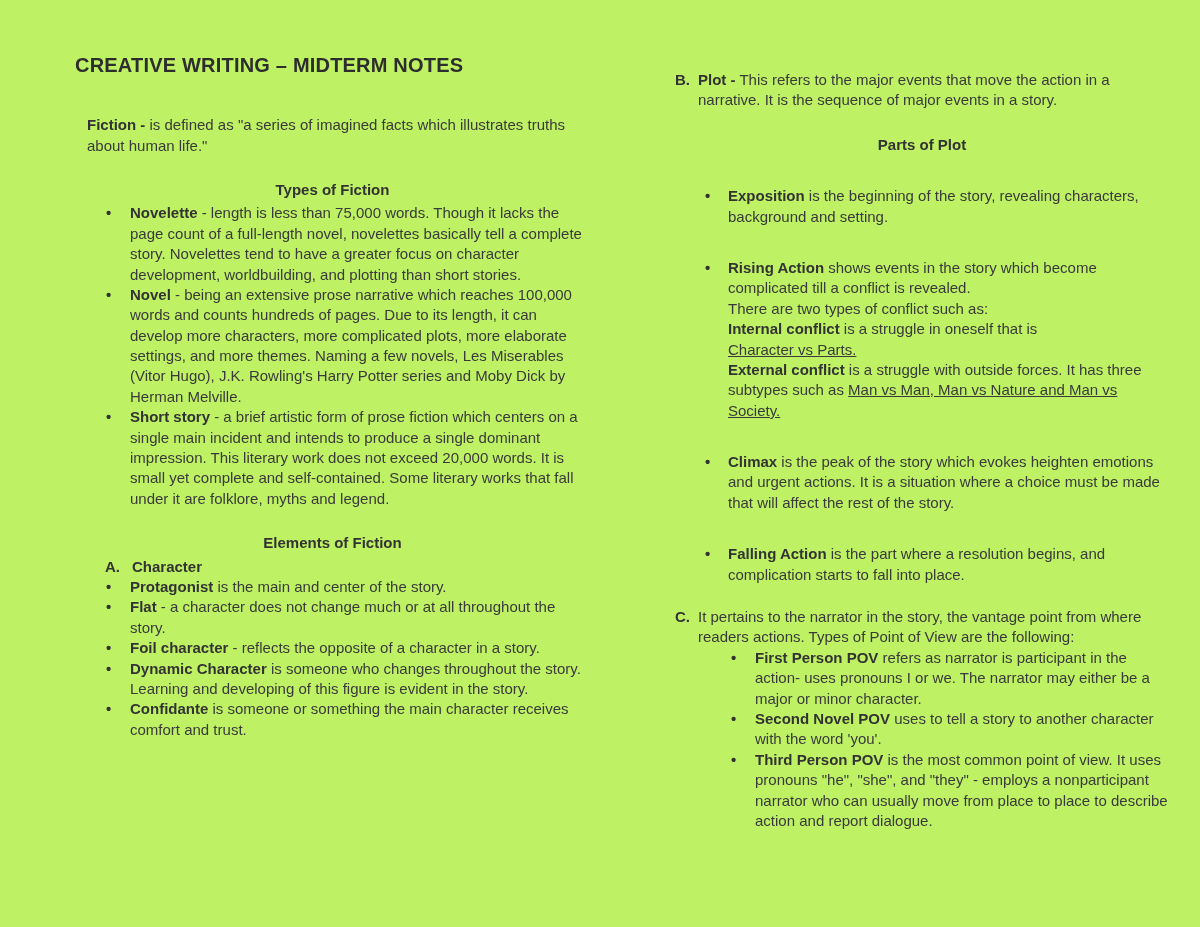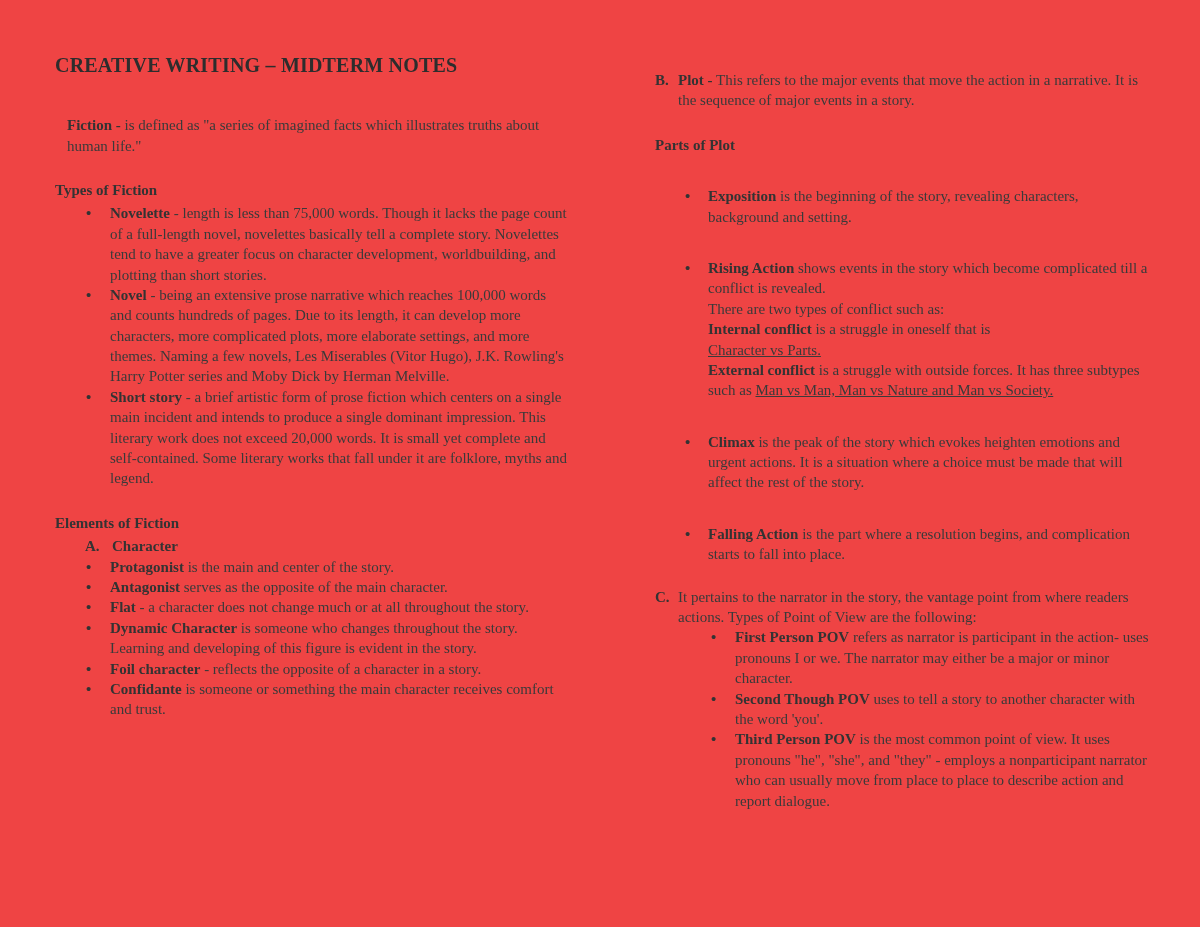--- a/index.html
+++ b/index.html
@@ -1,47 +1,49 @@
 <!DOCTYPE html>
 <html><head>
 <meta charset="utf-8">
 <style>
   html, body { margin: 0; padding: 0; background: #ffffff; }
   .page {
     position: relative;
     width: 1200px;
     height: 927px;
-    background: #ef4444;
-    font-family: Liberation Serif, serif;
+    background: #bef264;
+    font-family: Liberation Sans, sans-serif;
     font-size: 15px;
     line-height: 1.36;
     color: #3a3a3a;
     overflow: hidden;
     box-sizing: border-box;
     display: flex;
+    padding-left: 20px;
   }
   .col { box-sizing: border-box; }
   .col-left  { width: 515px; margin-left: 55px; padding-top: 52px; }
   .col-right { width: 494px; margin-left: 85px; padding-top: 70px; }
 
   .doc-title {
     font-size: 20px;
     font-weight: bold;
     color: #2d2d2d;
     margin: 0 0 36px 0;
     letter-spacing: 0.2px;
   }
   .para { margin: 12px; }
   .b { font-weight: bold; color: #333333; }
   .u { text-decoration: underline; }
 
   .sec-heading {
     font-weight: bold;
     color: #333333;
     margin: 24px 0 3px 0;
+    text-align: center;
   }
   .sec-heading.first-gap { }
 
   ul.doc-list { list-style: none; margin: 0; padding: 0; }
   ul.doc-list > li { position: relative; margin: 0; }
 
   
   .col-left ul.doc-list > li { padding-left: 55px; }
   .col-left ul.doc-list > li::before {
     content: "\2022";
@@ -95,24 +97,23 @@
 
     <div class="sec-heading first-gap">Elements of Fiction</div>
 
     <div class="sub-line">
       <span class="b sub-label">A.</span>
         <span class="b">Character</span>
     </div>
 
     <ul class="doc-list">
       <li><span class="b">Protagonist</span><span> is the main and center of the story.</span></li>
-      <li><span class="b">Antagonist</span><span> serves as the opposite of the main character.</span></li>
       <li><span class="b">Flat</span><span> - a character does not change much or at all throughout the story.</span></li>
+      <li><span class="b">Foil character</span><span> - reflects the opposite of a character in a story.</span></li>
       <li><span class="b">Dynamic Character</span><span> is someone who changes throughout the story. Learning and developing of this figure is evident in the story.</span></li>
-      <li><span class="b">Foil character</span><span> - reflects the opposite of a character in a story.</span></li>
       <li><span class="b">Confidante</span><span> is someone or something the main character receives comfort and trust.</span></li>
     </ul>
 
   </div>
 
   <div class="col col-right">
 
     <div class="lettered">
       <span class="b letter">B.</span>
       <div class="lbody"><span class="b">Plot -</span><span> This refers to the major events that move the action in a narrative. It is the sequence of major events in a story.</span></div>
@@ -132,21 +133,21 @@
       <li><span class="b">Climax</span><span> is the peak of the story which evokes heighten emotions and urgent actions. It is a situation where a choice must be made that will affect the rest of the story.</span></li>
       <li><span class="b">Falling Action</span><span> is the part where a resolution begins, and complication starts to fall into place.</span></li>
     </ul>
 
     <div class="lettered gap-22">
       <span class="b letter">C.</span>
       <div class="lbody">
         <div>It pertains to the narrator in the story, the vantage point from where readers actions. Types of Point of View are the following:</div>
         <ul class="doc-list pov-list">
           <li><span class="b">First Person POV</span><span> refers as narrator is participant in the action- uses pronouns I or we. The narrator may either be a major or minor character.</span></li>
-          <li><span class="b">Second Though POV</span><span> uses to tell a story to another character with the word 'you'.</span></li>
+          <li><span class="b">Second Novel POV</span><span> uses to tell a story to another character with the word 'you'.</span></li>
           <li><span class="b">Third Person POV</span><span> is the most common point of view. It uses pronouns "he", "she", and "they" - employs a nonparticipant narrator who can usually move from place to place to describe action and report dialogue.</span></li>
         </ul>
       </div>
     </div>
 
   </div>
 
 </div>
 
 </body></html>

